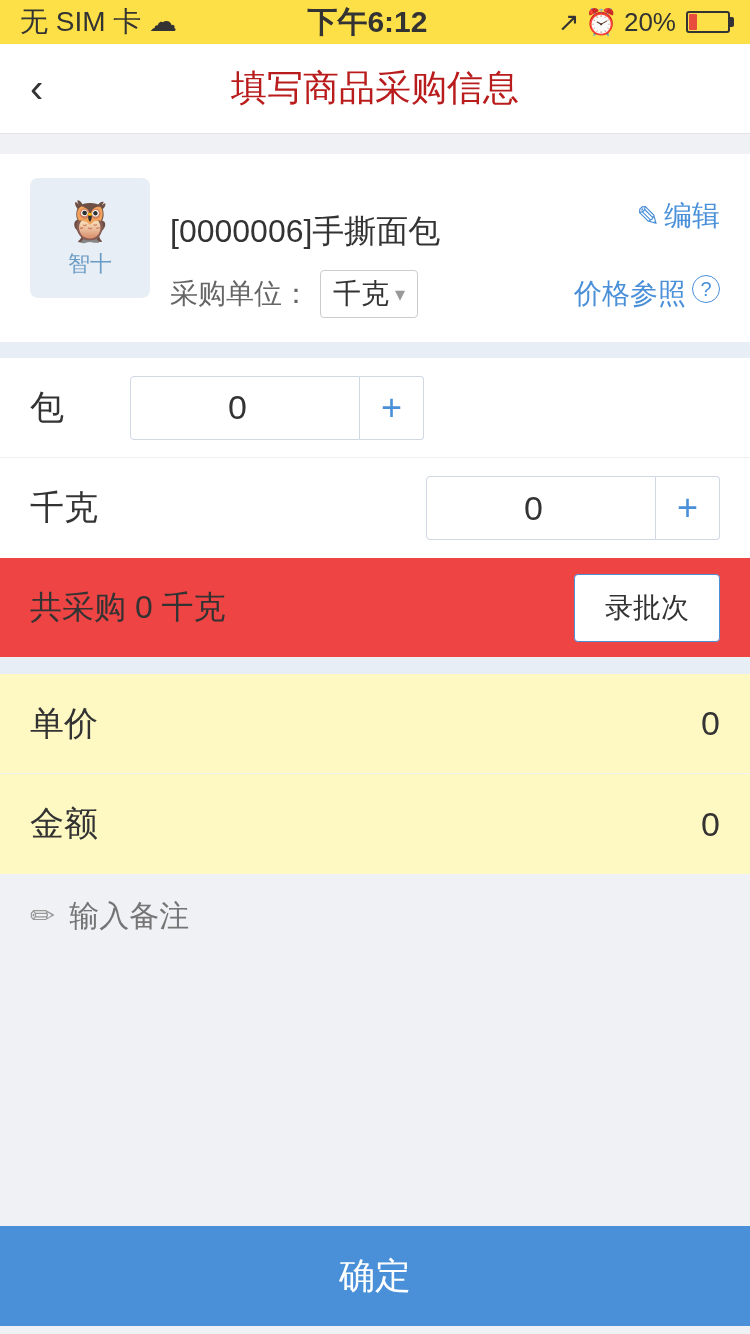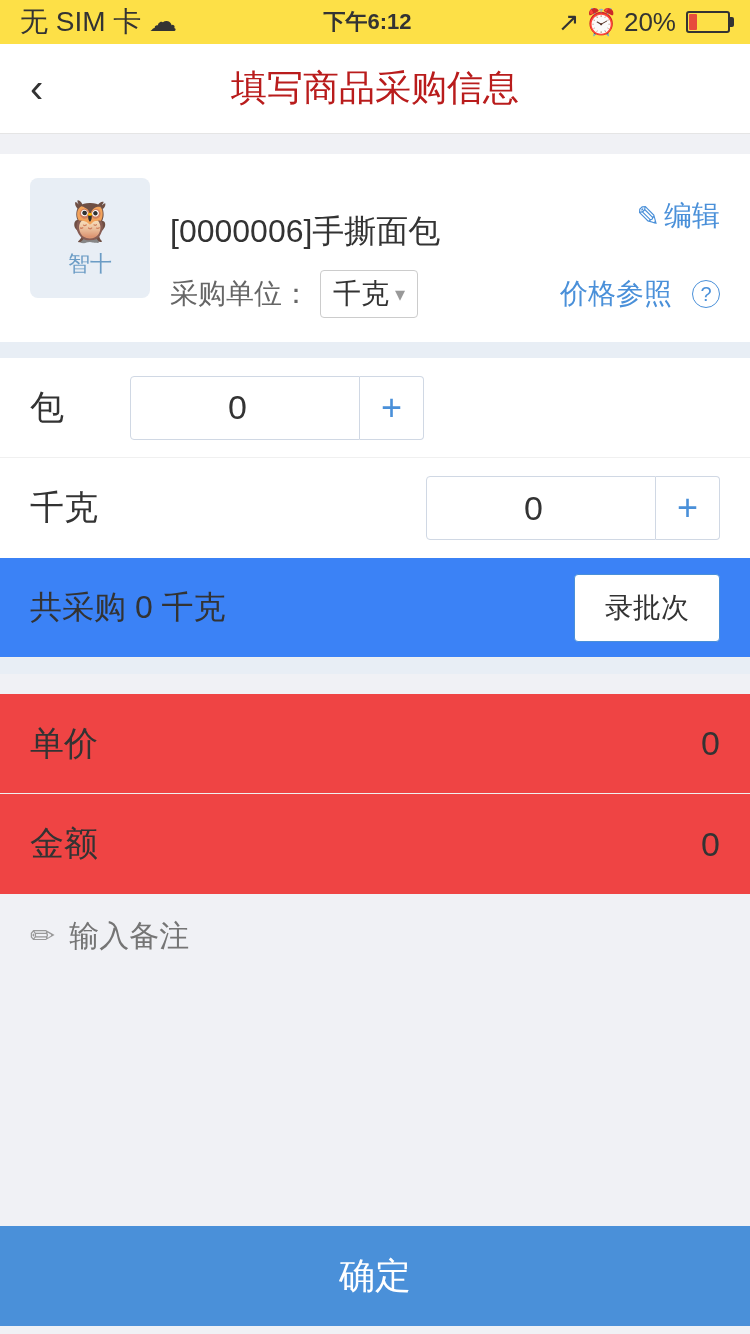--- a/index.html
+++ b/index.html
@@ -19,21 +19,21 @@
       height: 44px;
       background: #fde047;
       display: flex;
       align-items: center;
       justify-content: space-between;
       padding: 0 20px;
       font-size: 28px;
       font-weight: 500;
     }
     .status-left { display: flex; align-items: center; gap: 8px; }
-    .status-center { font-size: 22px; font-weight: 600; }
+    .status-center { font-size: 30px; font-weight: 600; }
     .status-right { display: flex; align-items: center; gap: 6px; font-size: 26px; }
     .battery-icon {
       display: inline-block;
       width: 44px;
       height: 22px;
       border: 2px solid #333;
       border-radius: 3px;
       position: relative;
       margin-left: 4px;
     }
@@ -154,22 +154,22 @@
       background: #fff;
       gap: 6px;
       cursor: pointer;
       margin-left: 10px;
     }
     .unit-select-arrow { font-size: 20px; color: #999; }
     .price-ref {
       font-size: 28px;
       color: #4a90d9;
       display: flex;
-      align-items: center;
-      gap: 20px;
+      align-items: flex-start;
+      gap: 6px;
       cursor: pointer;
     }
     .price-ref-icon {
       display: inline-flex;
       align-items: center;
       justify-content: center;
       width: 28px;
       height: 28px;
       border: 1px solid #4a90d9;
       border-radius: 50%;
@@ -232,21 +232,21 @@
       display: flex;
       align-items: center;
       justify-content: center;
       font-size: 36px;
       color: #4a90d9;
       cursor: pointer;
     }
 
     
     .summary-section {
-      background: #3b82f6;
+      background: #ef4444;
       margin-top: 0;
     }
     .summary-row {
       display: flex;
       align-items: center;
       justify-content: space-between;
       padding: 0 30px;
       height: 100px;
       border-bottom: 1px solid #f0f0f0;
     }
@@ -263,22 +263,22 @@
       border: 1px solid #4a90d9;
       border-radius: 4px;
       font-size: 28px;
       color: #333;
       background: #fff;
       cursor: pointer;
     }
 
     
     .info-section {
-      background: #ef4444;
-      margin-top: 20px;
+      background: #fef9c3;
+      margin-top: 0;
     }
     .info-row {
       display: flex;
       align-items: center;
       justify-content: space-between;
       padding: 0 30px;
       height: 100px;
       border-bottom: 1px solid #f0f0f0;
     }
     .info-row:last-child { border-bottom: none; }

